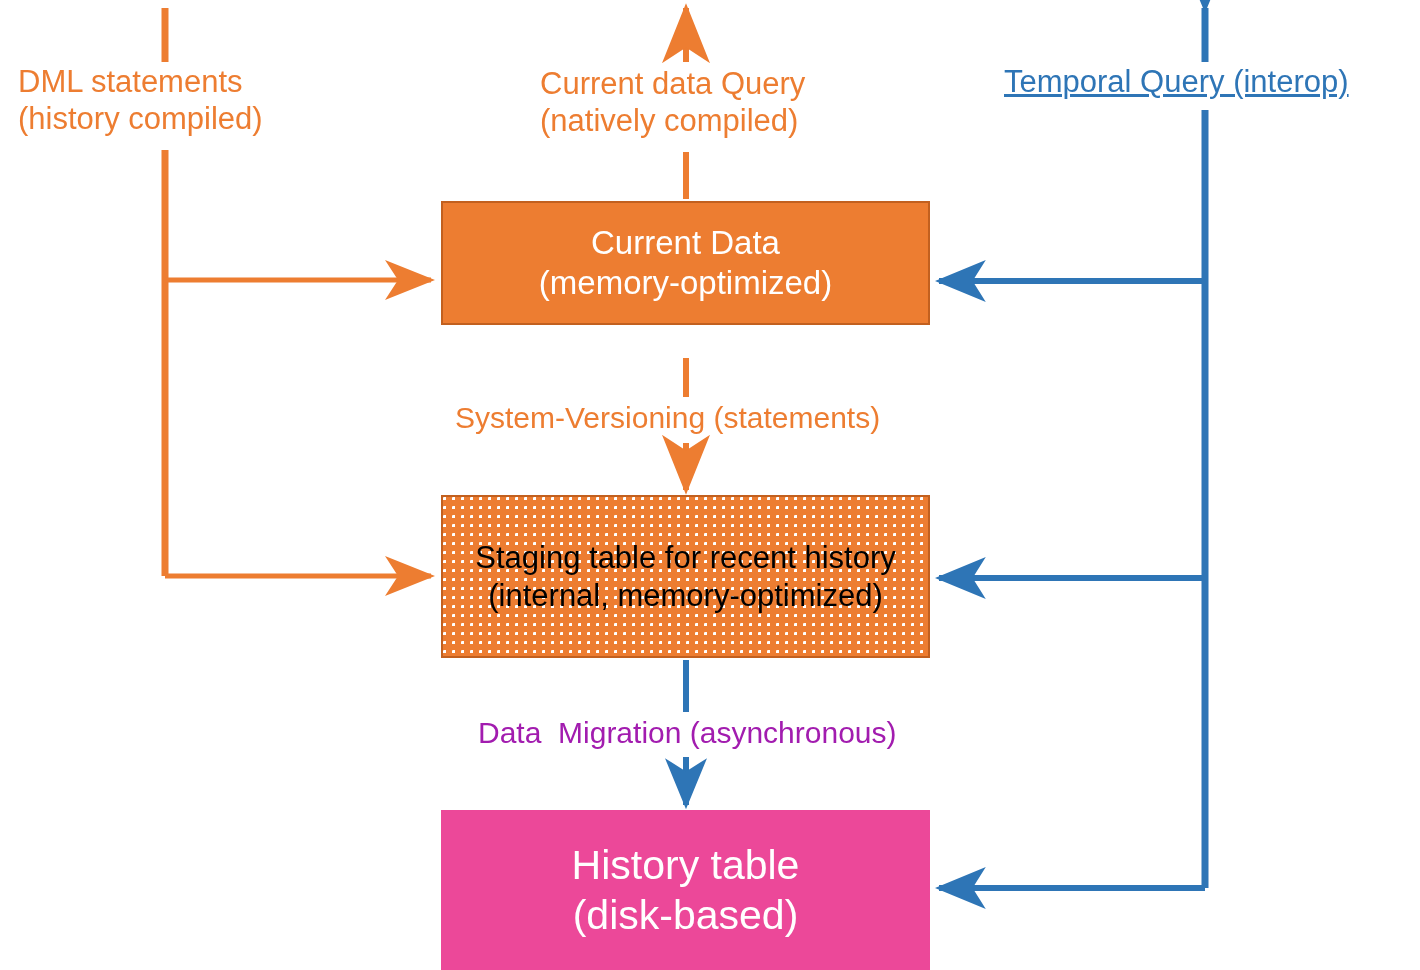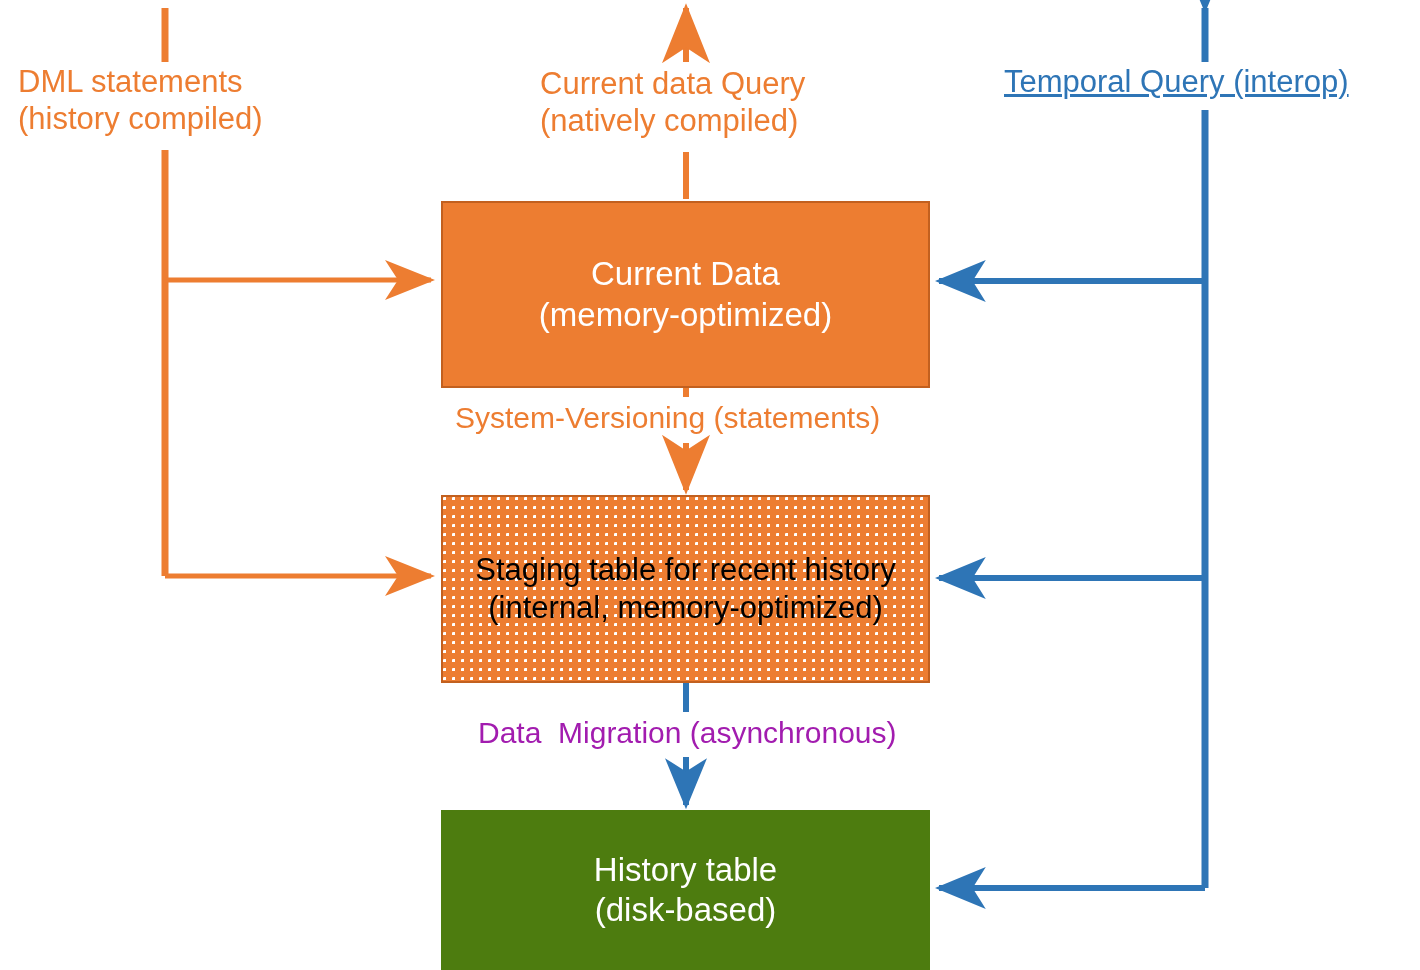--- a/index.html
+++ b/index.html
@@ -37,48 +37,48 @@
   }
   .node-box .node-label {
     display: block;
     width: 100%;
     white-space: pre-line;
   }
   #node-current-data {
     left: 441px;
     top: 201px;
     width: 489px;
-    height: 187px;
+    height: 124px;
     background: #ED7D31;
     border: 2px solid #C2601F;
     color: #FFFFFF;
     font-size: 33px;
   }
   #node-staging-table {
     left: 441px;
     top: 495px;
     width: 489px;
-    height: 188px;
+    height: 163px;
     background-color: #ED7D31;
     background-image:
       radial-gradient(circle at 1.6px 1.6px, #FFFFFF 1.5px, rgba(255,255,255,0) 1.7px);
     background-size: 9px 9px;
     border: 2px solid #C2601F;
     color: #000000;
     font-size: 31px;
   }
   #node-history-table {
     left: 441px;
     top: 810px;
     width: 489px;
     height: 160px;
-    background: #4d7c0f;
+    background: #ec4899;
     border: none;
     color: #FFFFFF;
-    font-size: 33px;
+    font-size: 41px;
   }
   .edge-label {
     position: absolute;
     white-space: pre;
     line-height: 1.2;
   }
   #label-dml {
     left: 18px;
     top: 63px;
     font-size: 31px;

